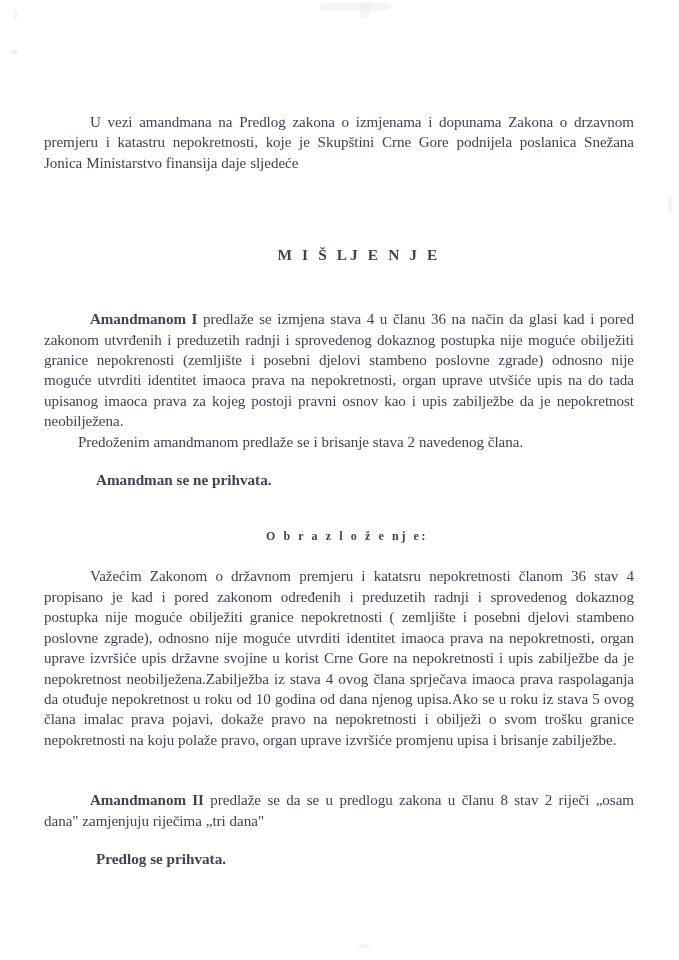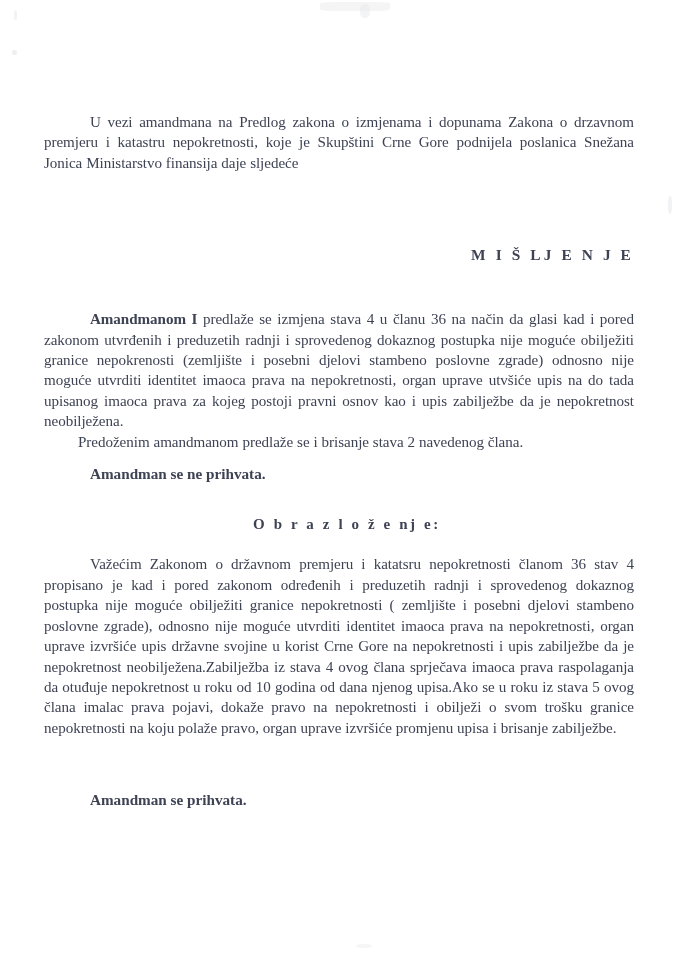--- a/index.html
+++ b/index.html
@@ -65,30 +65,29 @@
   .center-head {
     margin: 0;
     text-align: center;
     font-weight: bold;
     font-size: 15.4px;
     line-height: 20px;
   }
   .head-misljenje {
     letter-spacing: 3.1px;
     padding-left: 40px;
-    text-align: right;
   }
   .head-obraz {
     letter-spacing: 2.6px;
     padding-left: 16px;
-    font-size: 15px;
+    font-size: 12px;
   }
 
   .bold-line {
-    margin: 0;
+    margin: 6px;
     font-weight: bold;
     font-size: 15.2px;
     line-height: 20.4px;
     padding-left: 46px;
   }
 
   
   .gap-misljenje  { height: 72px; }
   .gap-after-misl { height: 44px; }
   .gap-s   { height: 12px; }
@@ -130,19 +129,20 @@
 
     <p class="center-head head-obraz">O b r a z l o ž e nj e:</p>
 
     <div class="gap-m"></div>
 
     <p class="para indent">Važećim Zakonom o državnom premjeru i katatsru nepokretnosti članom 36 stav 4 propisano je  kad i pored zakonom određenih i preduzetih radnji i sprovedenog dokaznog postupka nije moguće obilježiti granice nepokretnosti ( zemljište i posebni djelovi stambeno poslovne zgrade), odnosno nije moguće utvrditi identitet imaoca prava na nepokretnosti, organ uprave izvršiće upis državne svojine u korist Crne Gore na nepokretnosti i upis zabilježbe da je nepokretnost neobilježena.Zabilježba iz stava 4 ovog člana sprječava imaoca prava raspolaganja da otuđuje nepokretnost u roku od 10 godina od dana njenog upisa.Ako se u roku iz stava 5 ovog člana imalac prava pojavi, dokaže pravo na nepokretnosti i obilježi o svom trošku granice nepokretnosti na koju polaže pravo, organ uprave izvršiće promjenu upisa i brisanje zabilježbe.</p>
 
 
     <div class="gap-xl"></div>
 
+    <p class="para indent"><span class="b">Amandmanom II</span><span> predlaže se da se u predlogu zakona u članu 8 stav 2 riječi „osam dana" zamjenjuju riječima „tri dana"</span></p>
 
     <div class="gap-s"></div>
 
-    <p class="bold-line">Amandman se prihvata.</p>
+    <p class="bold-line">Predlog se prihvata.</p>
 
   </div>
 </div>
 
 </body></html>

